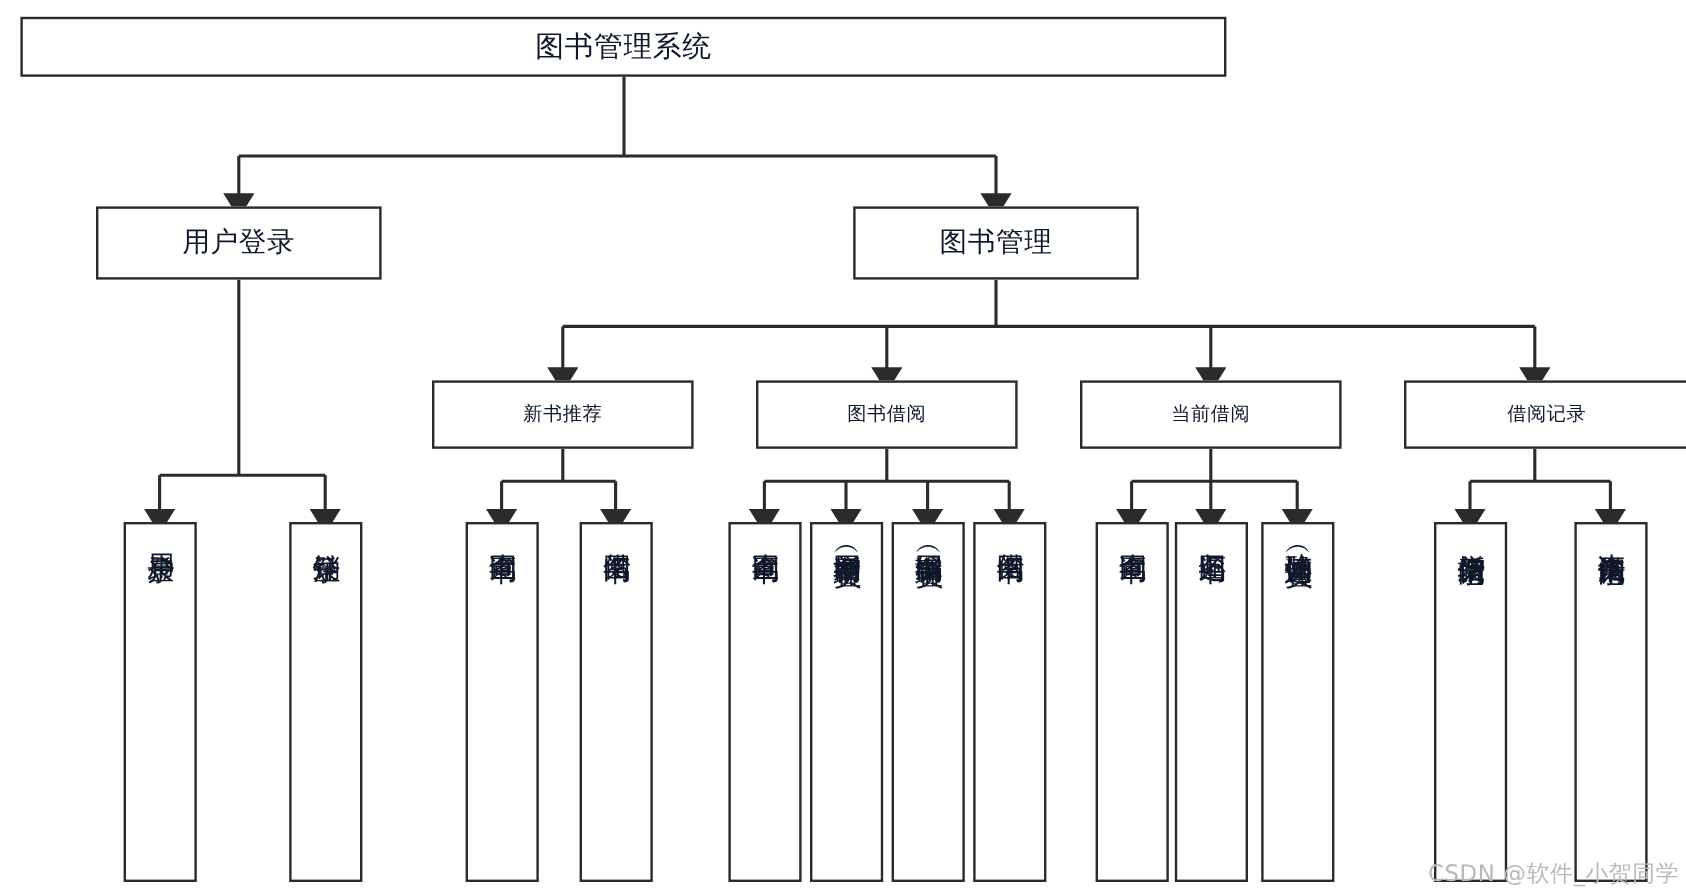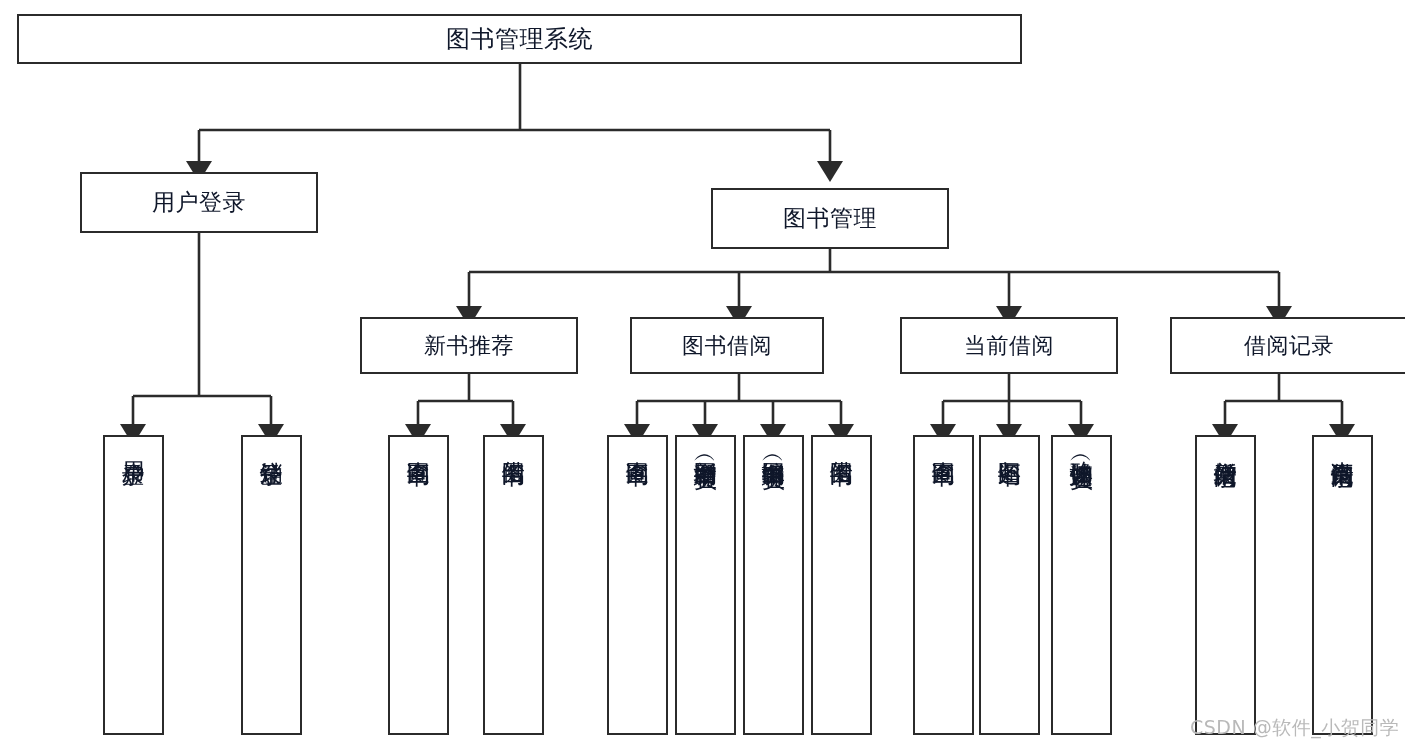--- a/index.html
+++ b/index.html
@@ -39,21 +39,21 @@
     z-index: 2;
   }
   .node .label {
     display: block;
     line-height: 1.18;
     letter-spacing: 0.5px;
     white-space: nowrap;
   }
   .node.root .label { font-size: 24px; }
   .node.lvl1 .label { font-size: 23px; }
-  .node.lvl2 .label { font-size: 22px; }
+  .node.lvl2 .label { font-size: 16px; }
   .node.leaf {
     align-items: flex-start;
     padding-top: 6px;
   }
   .node.leaf .label {
     font-size: 23px;
     writing-mode: vertical-rl;
     text-orientation: upright;
     line-height: 1.06;
     letter-spacing: 1px;
@@ -123,28 +123,28 @@
     </g>
   </svg>
 
   <div class="node root" style="left:17px; top:14px; width:1005px; height:50px;">
     <span class="label">图书管理系统</span>
   </div>
 
   <div class="node lvl1" style="left:80px; top:172px; width:238px; height:61px;">
     <span class="label">用户登录</span>
   </div>
-  <div class="node lvl1" style="left:711px; top:188px; width:238px; height:61px;">
+  <div class="node lvl1" style="left:711px; top:172px; width:238px; height:61px;">
     <span class="label">图书管理</span>
   </div>
 
   <div class="node lvl2" style="left:360px; top:317px; width:218px; height:57px;">
     <span class="label">新书推荐</span>
   </div>
-  <div class="node lvl2" style="left:630px; top:317px; width:194px; height:57px;">
+  <div class="node lvl2" style="left:630px; top:317px; width:218px; height:57px;">
     <span class="label">图书借阅</span>
   </div>
   <div class="node lvl2" style="left:900px; top:317px; width:218px; height:57px;align-items:center;">
     <span class="label">当前借阅</span>
   </div>
   <div class="node lvl2" style="left:1170px; top:317px; width:238px; height:57px;">
     <span class="label">借阅记录</span>
   </div>
 
   <div class="node leaf" style="left:103px; top:435px; width:61px; height:300px;">

